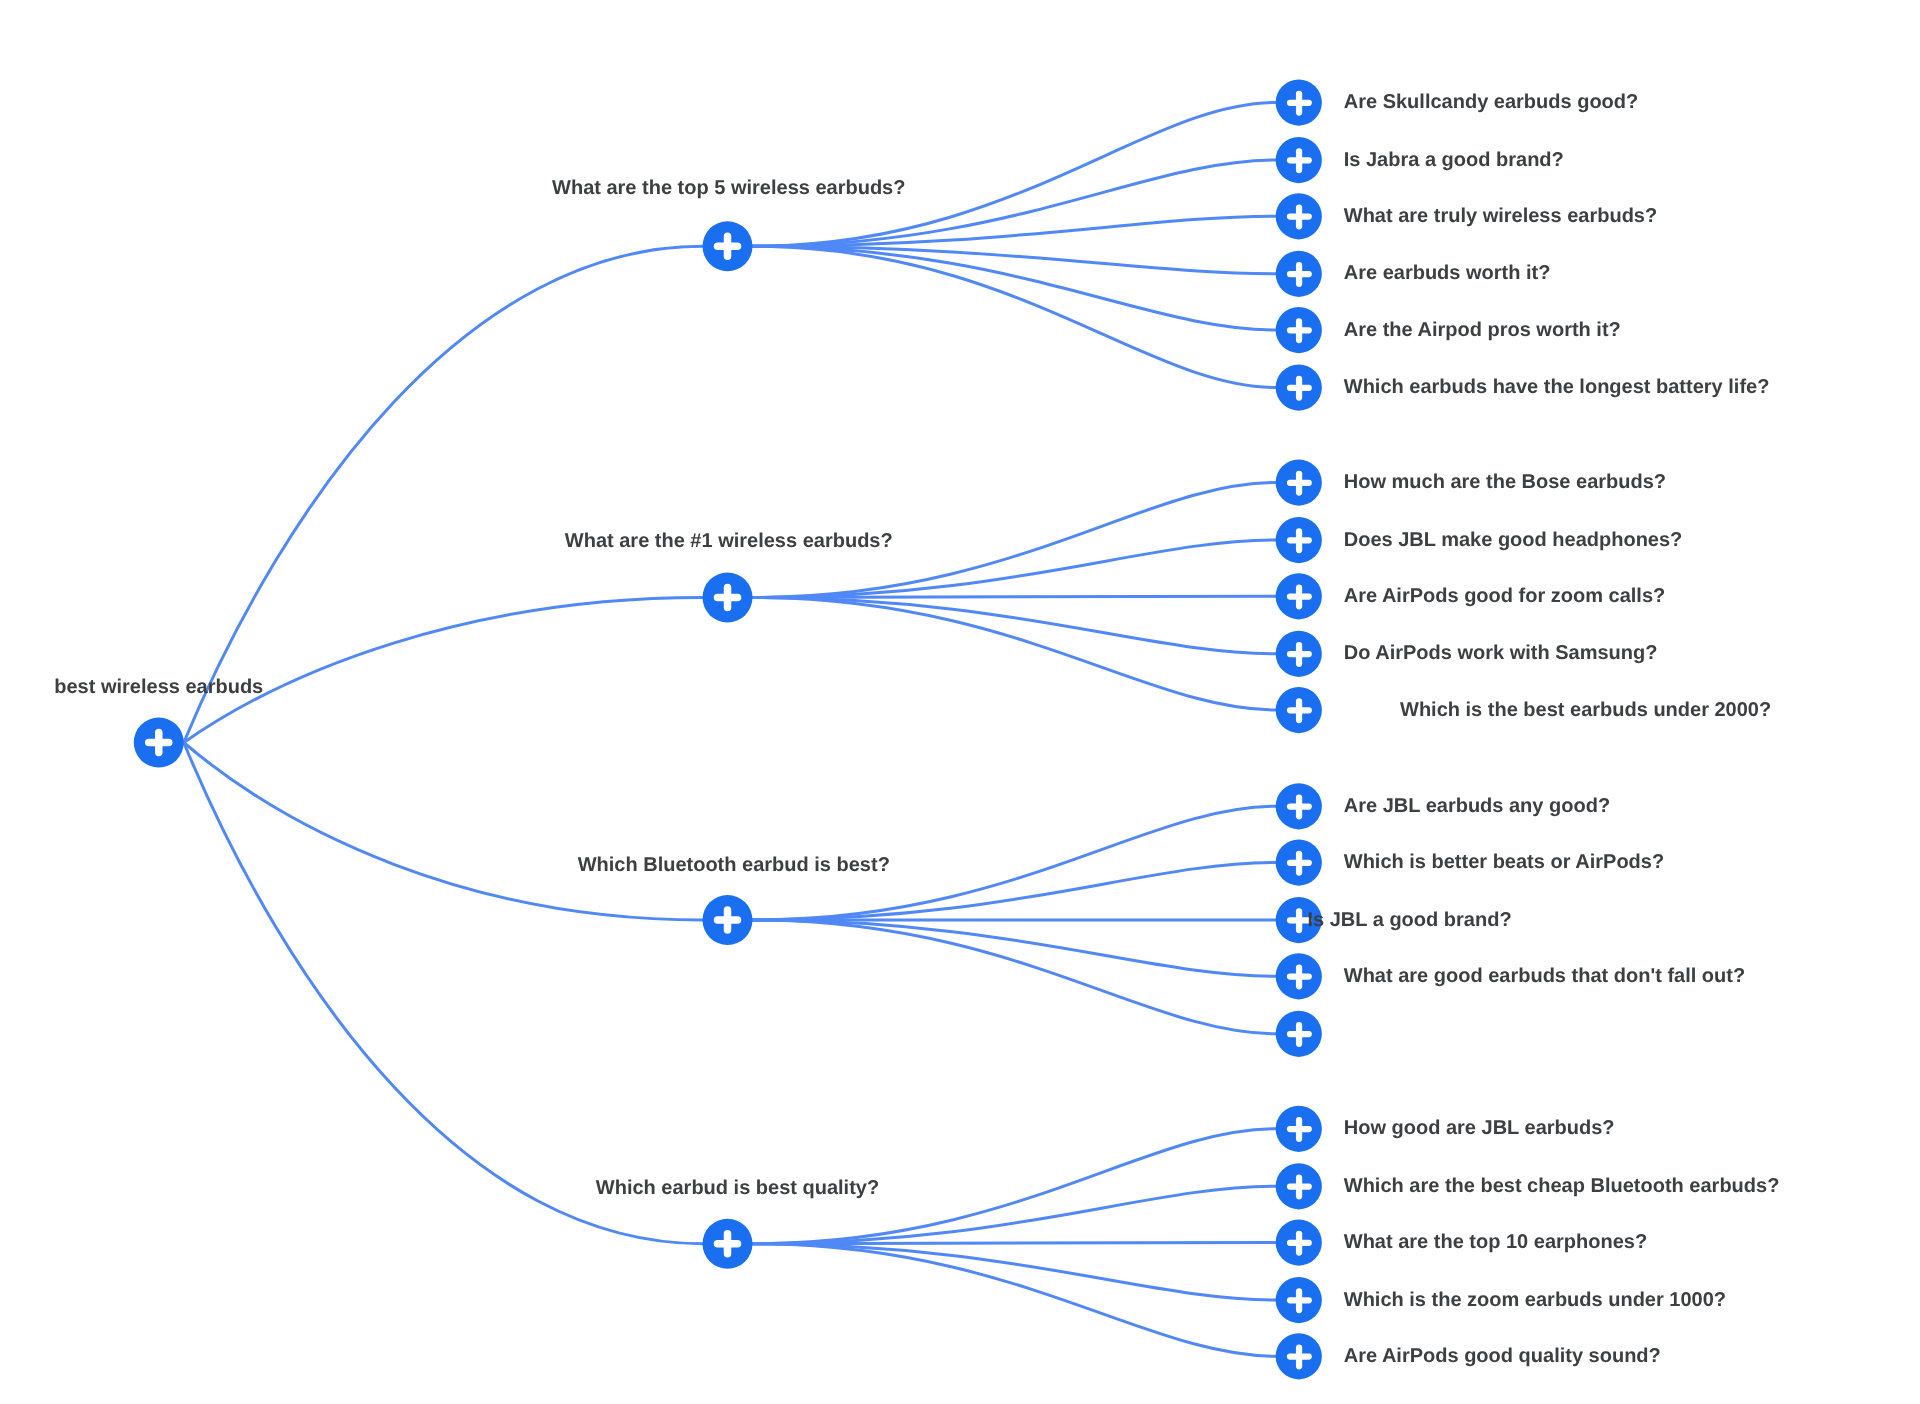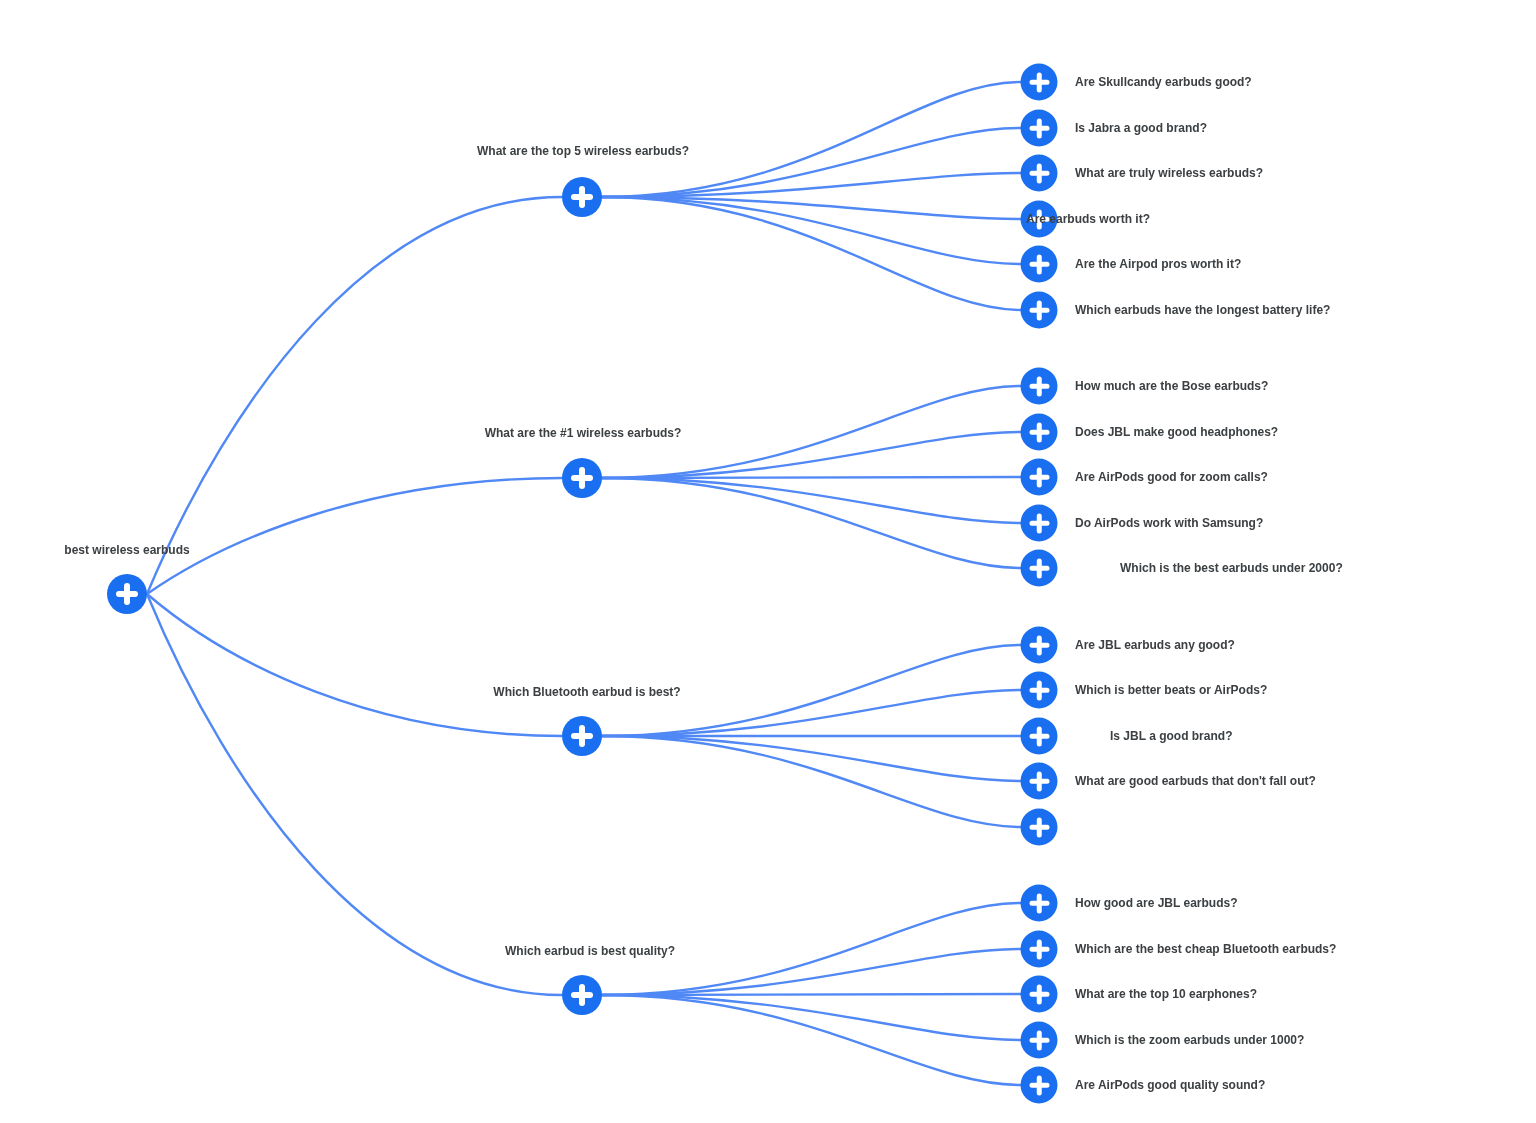--- a/index.html
+++ b/index.html
@@ -20,21 +20,21 @@
   .node.big{width:40px;height:40px}
   .node.leaf{width:37px;height:37px}
   .plus{position:absolute;left:0;top:0;right:0;bottom:0;display:block}
   .plus::before,.plus::after{content:"";position:absolute;left:50%;top:50%;
     background:var(--plus-color);border-radius:3px;transform:translate(-50%,-50%)}
   .big .plus::before{width:22px;height:6px}
   .big .plus::after{width:6px;height:22px}
   .leaf .plus::before{width:20px;height:5.5px}
   .leaf .plus::after{width:5.5px;height:20px}
 
-  .label{position:absolute;font-weight:700;font-size:12px;color:var(--text-color);
+  .label{position:absolute;font-weight:700;font-size:16px;color:var(--text-color);
     white-space:nowrap;line-height:1.2}
   .label.center{transform:translate(-50%,-50%)}
   .label.side{transform:translateY(-50%)}
 </style>
 </head>
 <body>
 
 <div class="map">
 
   <svg class="edges" viewBox="0 0 1536 1123">
@@ -106,21 +106,21 @@
   <div class="label side" style="left:1075px;top:128px">Is Jabra a good brand?</div>
 
   <button class="node leaf" style="left:1039px;top:173px">
     <span class="plus"></span>
     </button>
   <div class="label side" style="left:1075px;top:173px">What are truly wireless earbuds?</div>
 
   <button class="node leaf" style="left:1039px;top:219px">
     <span class="plus"></span>
     </button>
-  <div class="label side" style="left:1026px;top:219px">Are earbuds worth it?</div>
+  <div class="label side" style="left:1075px;top:219px">Are earbuds worth it?</div>
 
   <button class="node leaf" style="left:1039px;top:264px">
     <span class="plus"></span>
     </button>
   <div class="label side" style="left:1075px;top:264px">Are the Airpod pros worth it?</div>
 
   <button class="node leaf" style="left:1039px;top:310px">
     <span class="plus"></span>
     </button>
   <div class="label side" style="left:1075px;top:310px">Which earbuds have the longest battery life?</div>
@@ -156,21 +156,21 @@
   <div class="label side" style="left:1075px;top:645px">Are JBL earbuds any good?</div>
 
   <button class="node leaf" style="left:1039px;top:690px">
     <span class="plus"></span>
     </button>
   <div class="label side" style="left:1075px;top:690px">Which is better beats or AirPods?</div>
 
   <button class="node leaf" style="left:1039px;top:736px">
     <span class="plus"></span>
     </button>
-  <div class="label side" style="left:1110px;top:736px">Is JBL a good brand?</div>
+  <div class="label side" style="left:1046px;top:736px">Is JBL a good brand?</div>
 
   <button class="node leaf" style="left:1039px;top:781px">
     <span class="plus"></span>
     </button>
   <div class="label side" style="left:1075px;top:781px">What are good earbuds that don't fall out?</div>
 
   <button class="node leaf" style="left:1039px;top:827px">
     <span class="plus"></span>
     </button>
 

